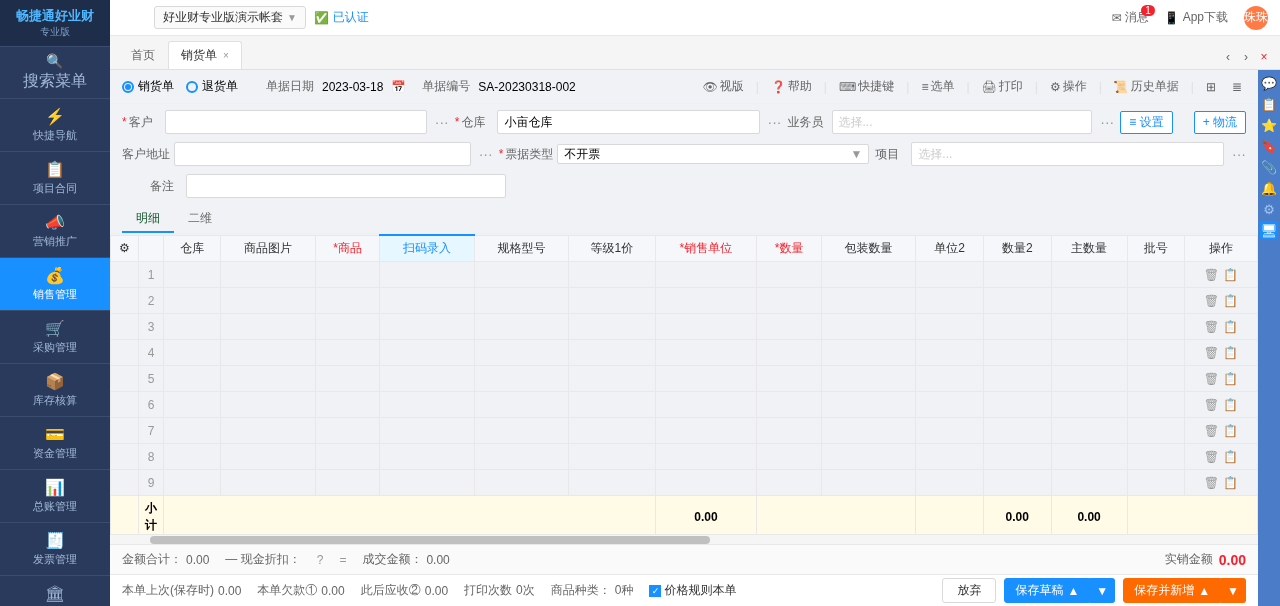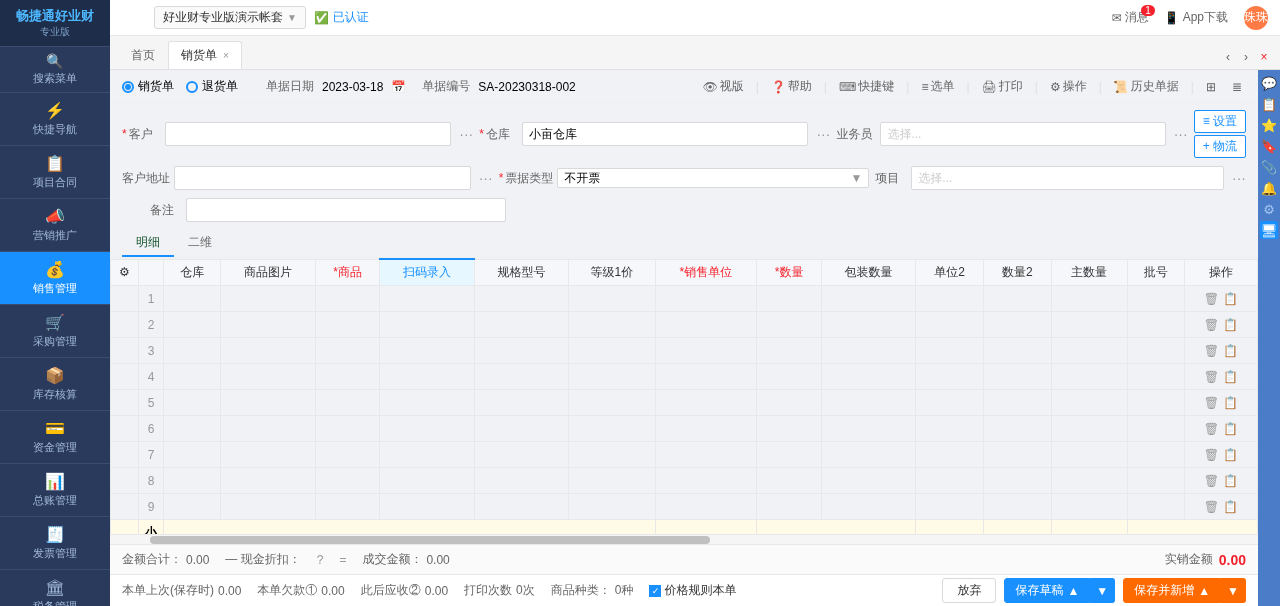--- a/index.html
+++ b/index.html
@@ -9,21 +9,21 @@
     .sidebar { width: 110px; background: #2a3a5c; display: flex; flex-direction: column; height: 606px; flex-shrink: 0; }
     .sidebar-logo { background: #1e2d4a; padding: 8px; text-align: center; color: #7eb8e8; font-size: 11px; line-height: 1.3; border-bottom: 1px solid #3a4d70; }
     .sidebar-logo .logo-text { color: #4db8ff; font-weight: bold; font-size: 13px; }
     .sidebar-logo .logo-sub { color: #7a9cc0; font-size: 10px; }
     .sidebar-item { display: flex; flex-direction: column; align-items: center; padding: 8px 4px; color: #a0b8d8; cursor: pointer; border-bottom: 1px solid #3a4d6a; }
     .sidebar-item.active { background: #1890ff; color: white; }
     .sidebar-item .s-icon { font-size: 16px; margin-bottom: 2px; }
     .sidebar-item .s-label { font-size: 11px; }
     .sidebar-search { display: flex; flex-direction: column; align-items: center; padding: 6px 4px; color: #a0b8d8; cursor: pointer; }
     .sidebar-search .s-icon { font-size: 14px; }
-    .sidebar-search .s-label { font-size: 11px; }
+    .sidebar-search .s-label { font-size: 16px; }
 
     
     .main { flex: 1; display: flex; flex-direction: column; height: 606px; overflow: hidden; }
 
     
     .topbar { height: 36px; background: #fff; display: flex; align-items: center; padding: 0 12px; border-bottom: 1px solid #e8e8e8; justify-content: space-between; }
     .topbar-left { display: flex; align-items: center; gap: 8px; padding-left: 32px; }
     .topbar-selector { display: flex; align-items: center; gap: 4px; border: 1px solid #d9d9d9; border-radius: 3px; padding: 2px 8px; background: #fafafa; cursor: pointer; color: #333; }
     .topbar-selector .arrow { color: #999; font-size: 10px; }
     .topbar-certified { display: flex; align-items: center; gap: 4px; color: #1890ff; font-size: 12px; }
@@ -273,21 +273,21 @@
           </div>
           <span class="field-dots">···</span>
         </div>
         <div style="display:flex; align-items: center; gap: 4px; flex: 1;">
           <span style="color:#666; min-width:40px;">业务员</span>
           <div class="field-input" style="flex:1; min-width: 140px;">
             <span style="color:#ccc;">选择...</span>
           </div>
           <span class="field-dots">···</span>
         </div>
-        <div style="display:flex; flex-direction: column; gap: 2px;">
+        <div style="display:flex; gap: 21px;">
           <button class="action-btn">≡ 设置</button>
           <button class="action-btn">+ 物流</button>
         </div>
       </div>
 
       <div style="padding: 2px 12px 6px; display:flex; align-items: center; gap: 6px;">
         <div style="display:flex; align-items: center; gap: 4px; flex: 1;">
           <span style="color:#666; min-width:48px;">客户地址</span>
           <div class="field-input" style="flex:1; min-width: 200px;"></div>
           <span class="field-dots">···</span>

